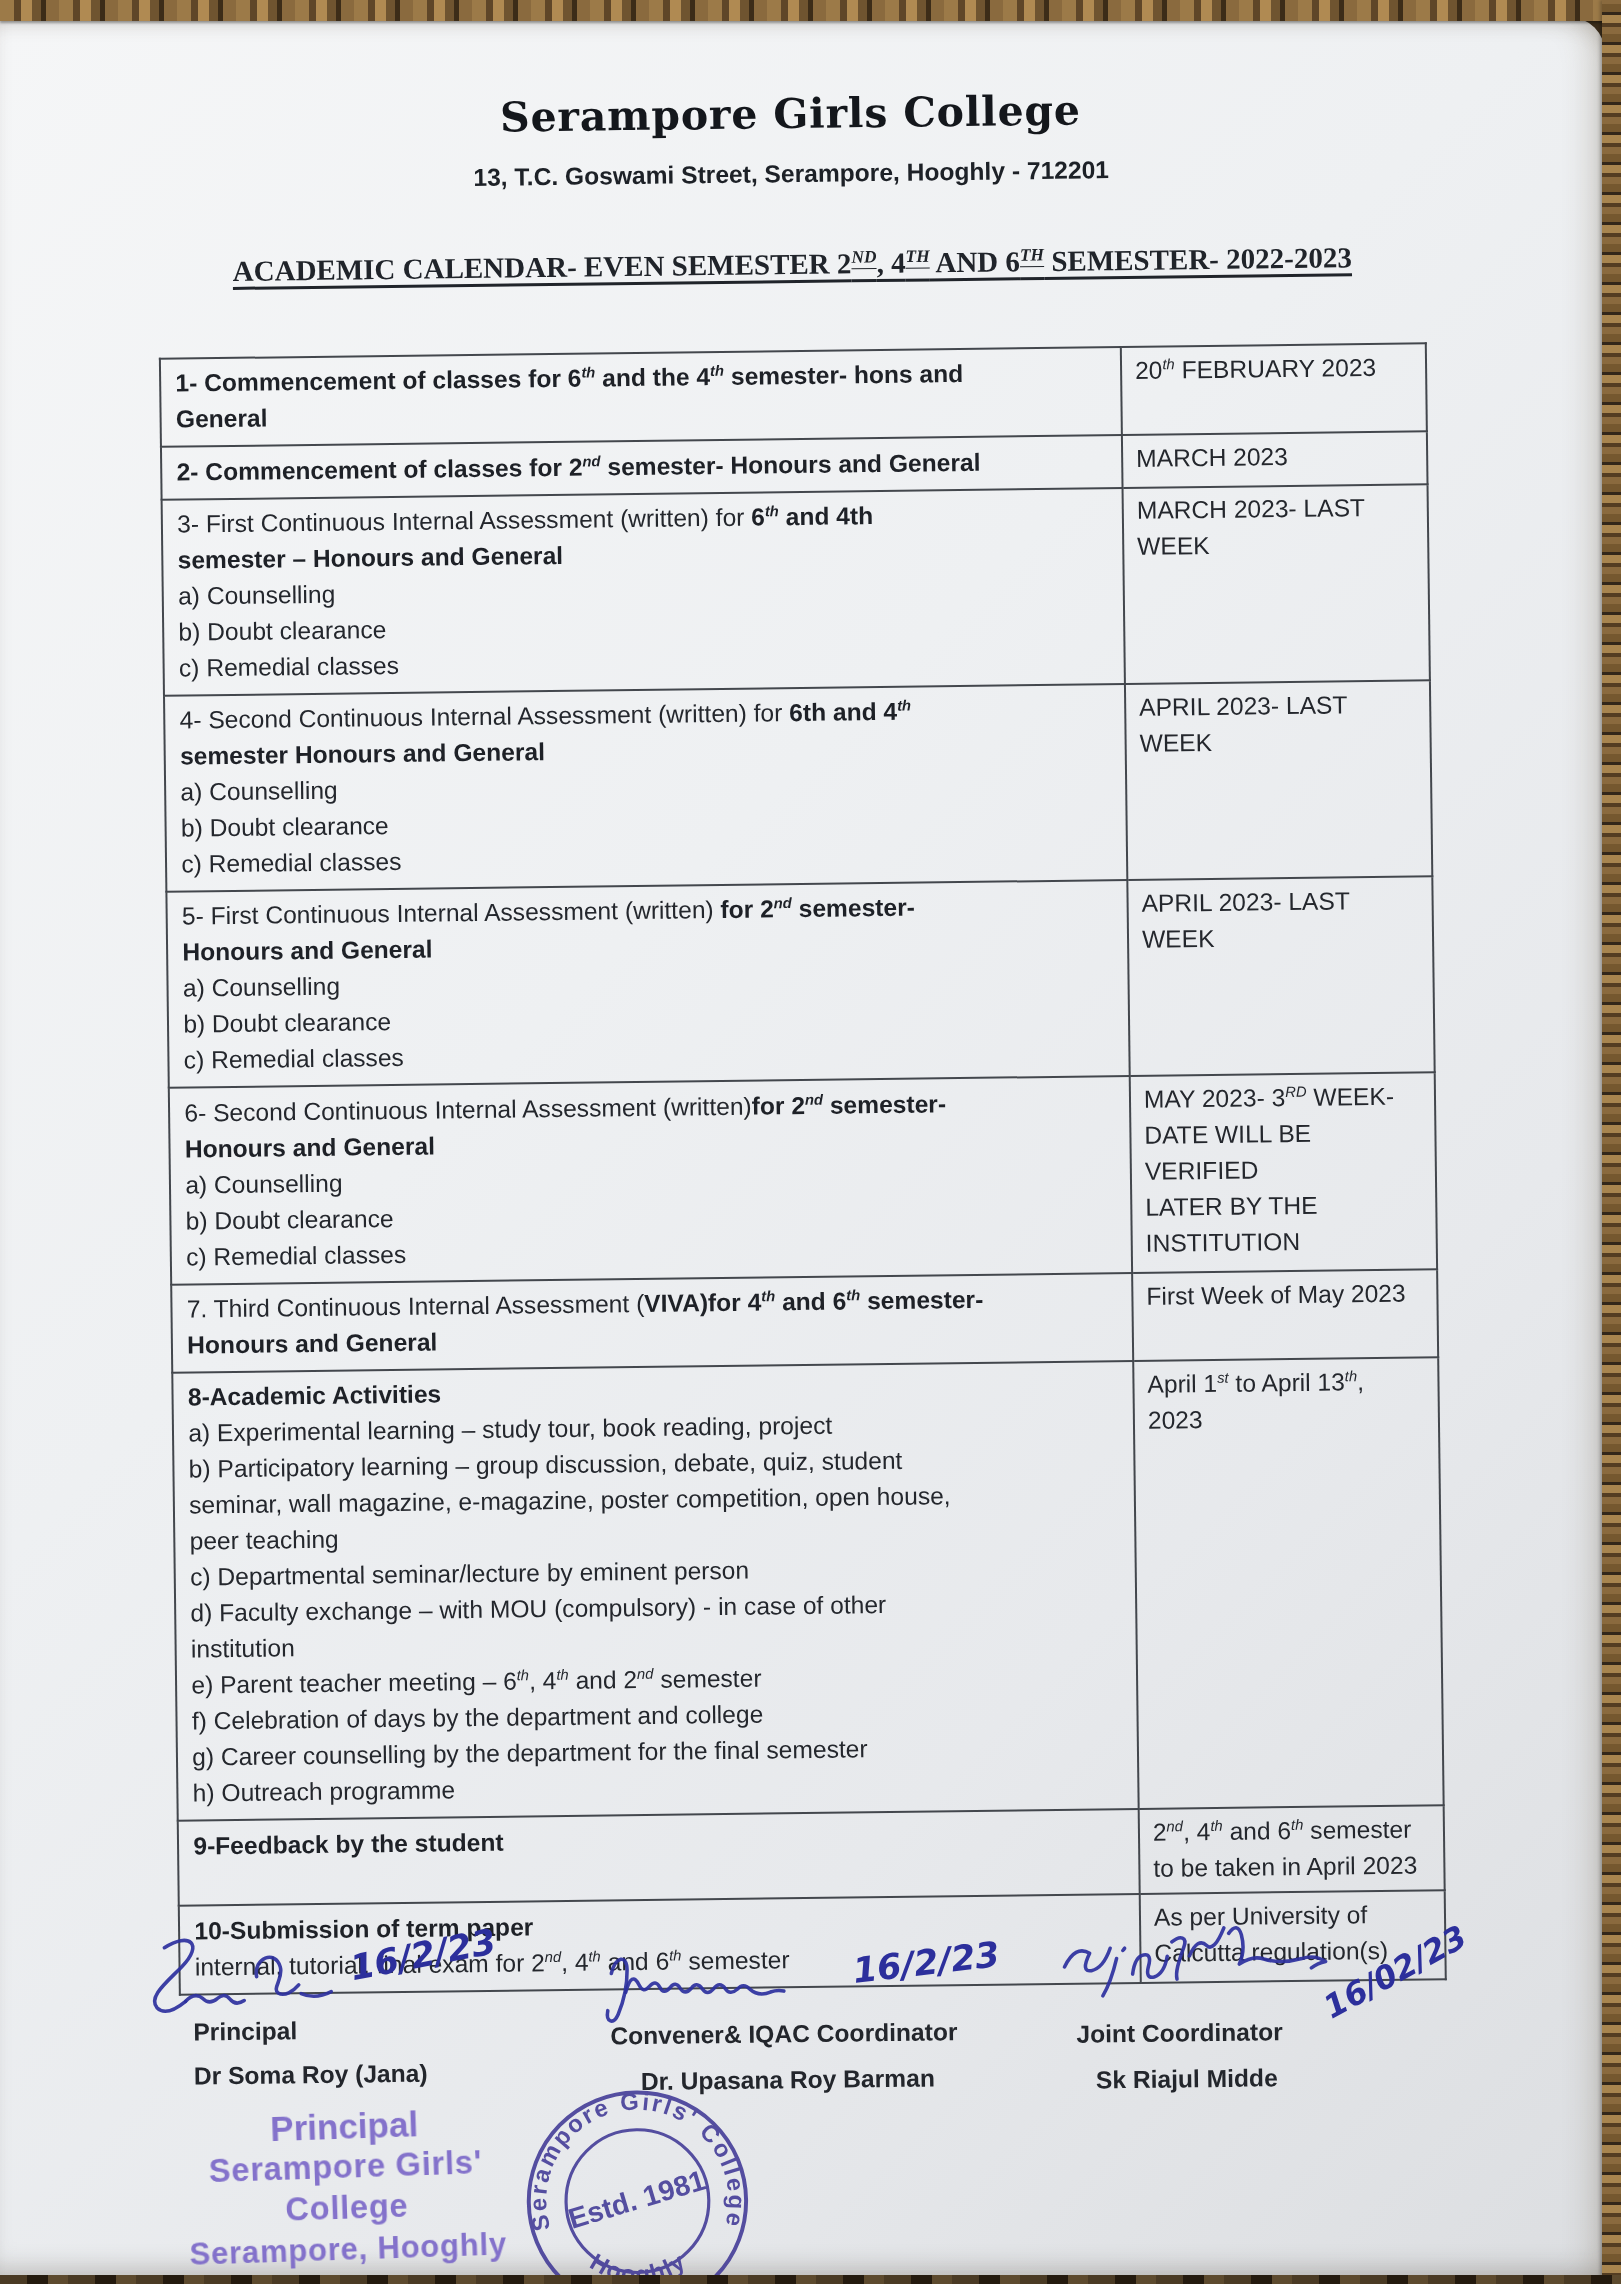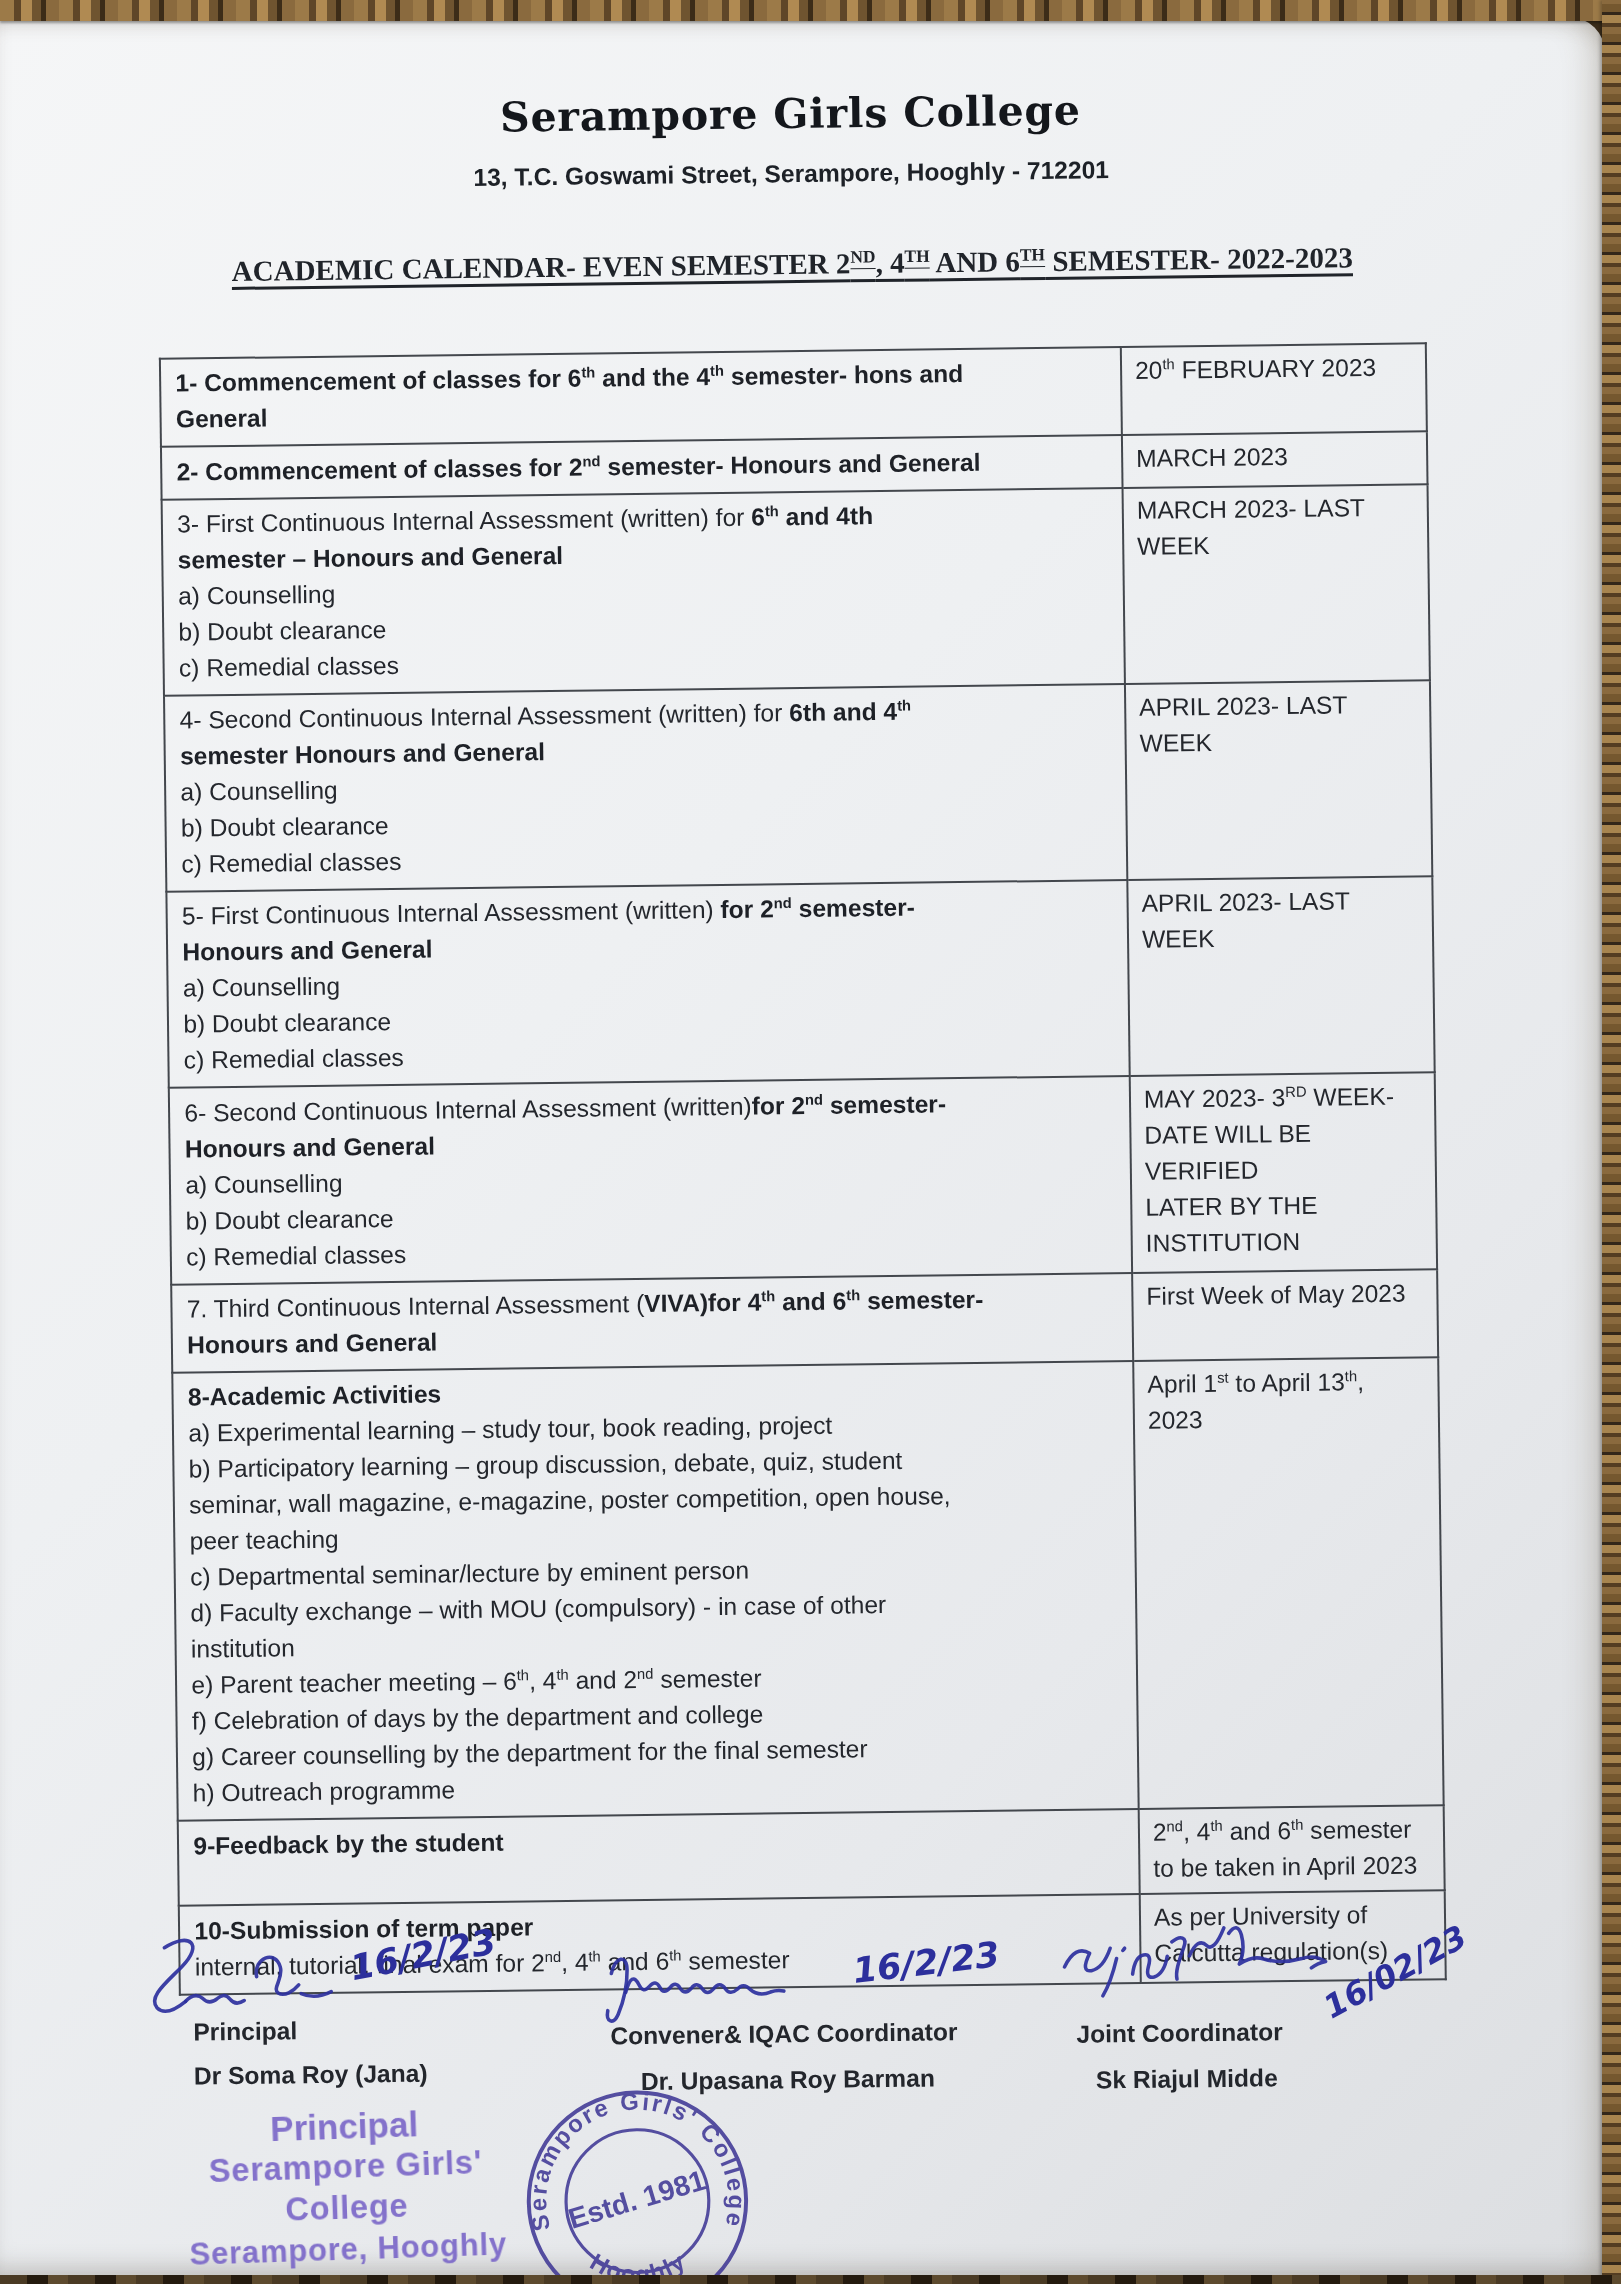--- a/index.html
+++ b/index.html
@@ -59,21 +59,21 @@
     position:absolute;left:168px;top:333px;width:1268px;
     border-collapse:collapse;table-layout:fixed;
   }
   table.calendar td{
     border:2px solid #43474d;font-size:24.6px;line-height:36px;color:#24272d;
     vertical-align:top;
   }
   td.activity{width:934px;padding:6.3px 11px 8px 14.3px;}
   td.date{padding:4.8px 9.5px 6.3px 12.7px;}
   td b{font-weight:700;color:#1e2127;}
-  sup{font-size:0.6em;vertical-align:super;line-height:0;}
+  sup{font-size:0.6em;vertical-align:super;line-height:0;font-style:italic;}
 
   
   .abs{position:absolute;}
   .ink-stroke{stroke:#2d309e;stroke-width:4.5;fill:none;stroke-linecap:round;stroke-linejoin:round;opacity:.92;}
   .sig-date{
     font-family:"DejaVu Sans",sans-serif;font-style:italic;font-weight:700;
     font-size:35px;color:#2c2f9c;white-space:nowrap;
   }
   .sig-label{font-size:24.6px;font-weight:700;color:#23262c;white-space:nowrap;}
 

